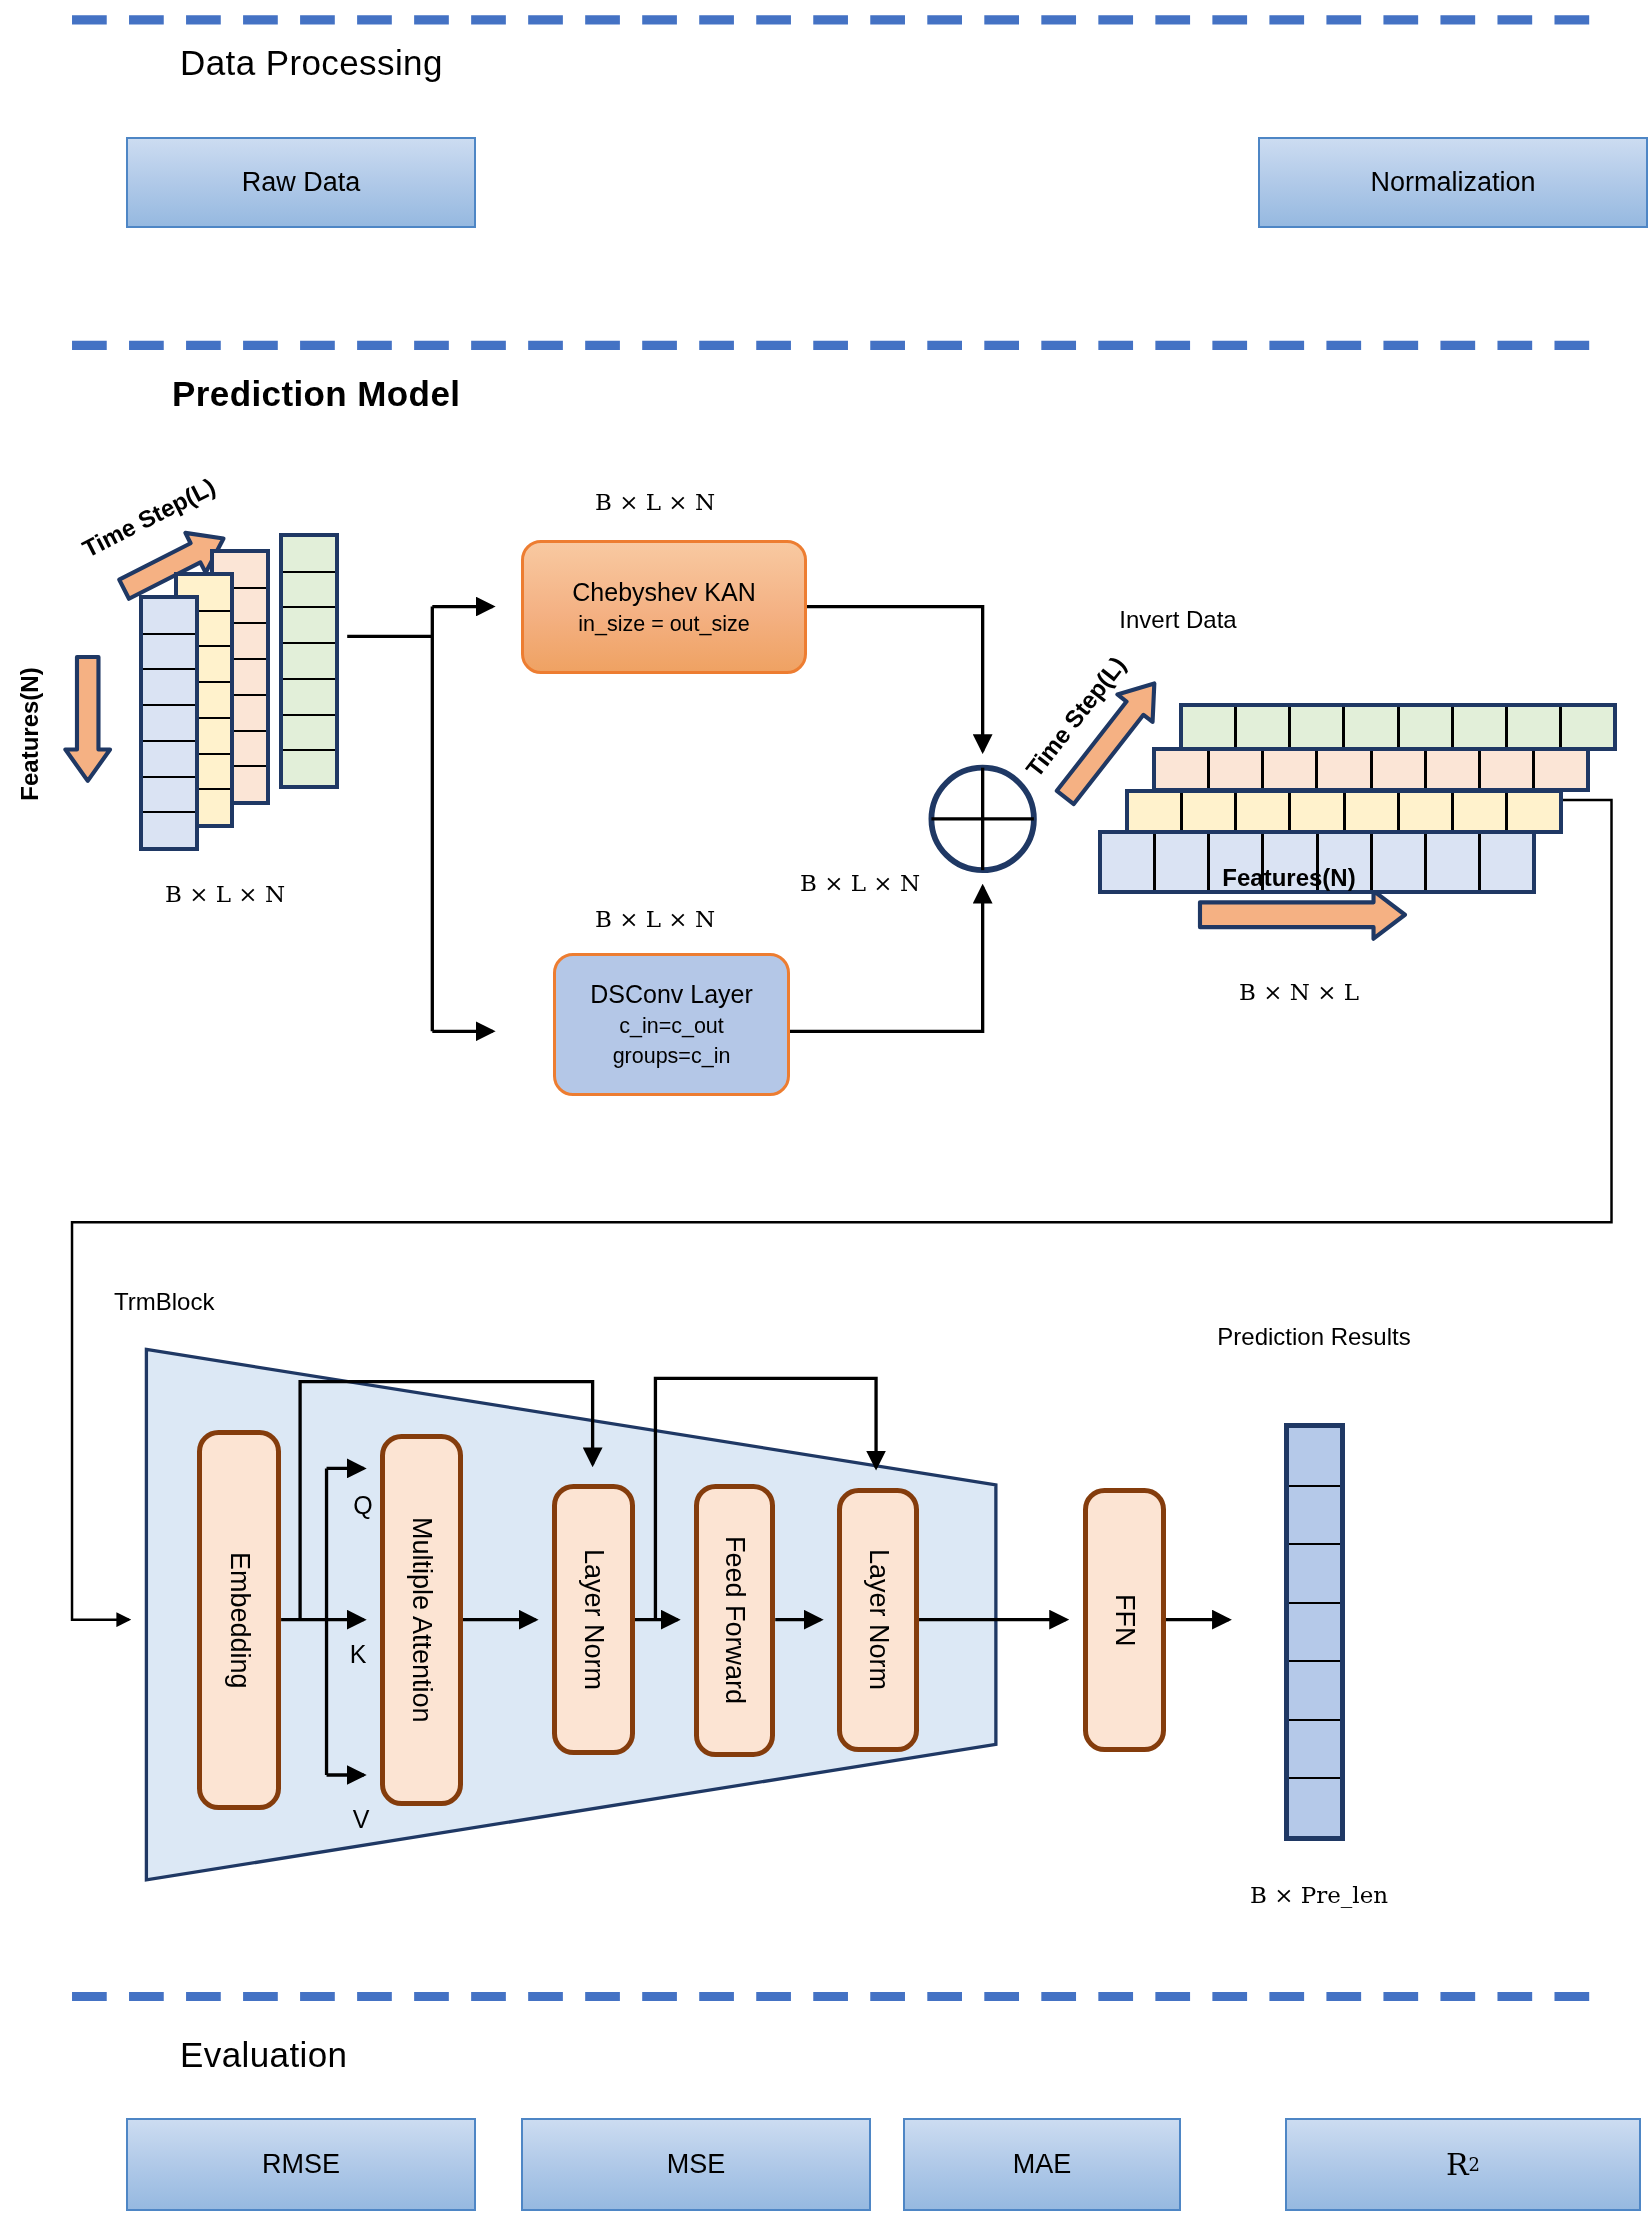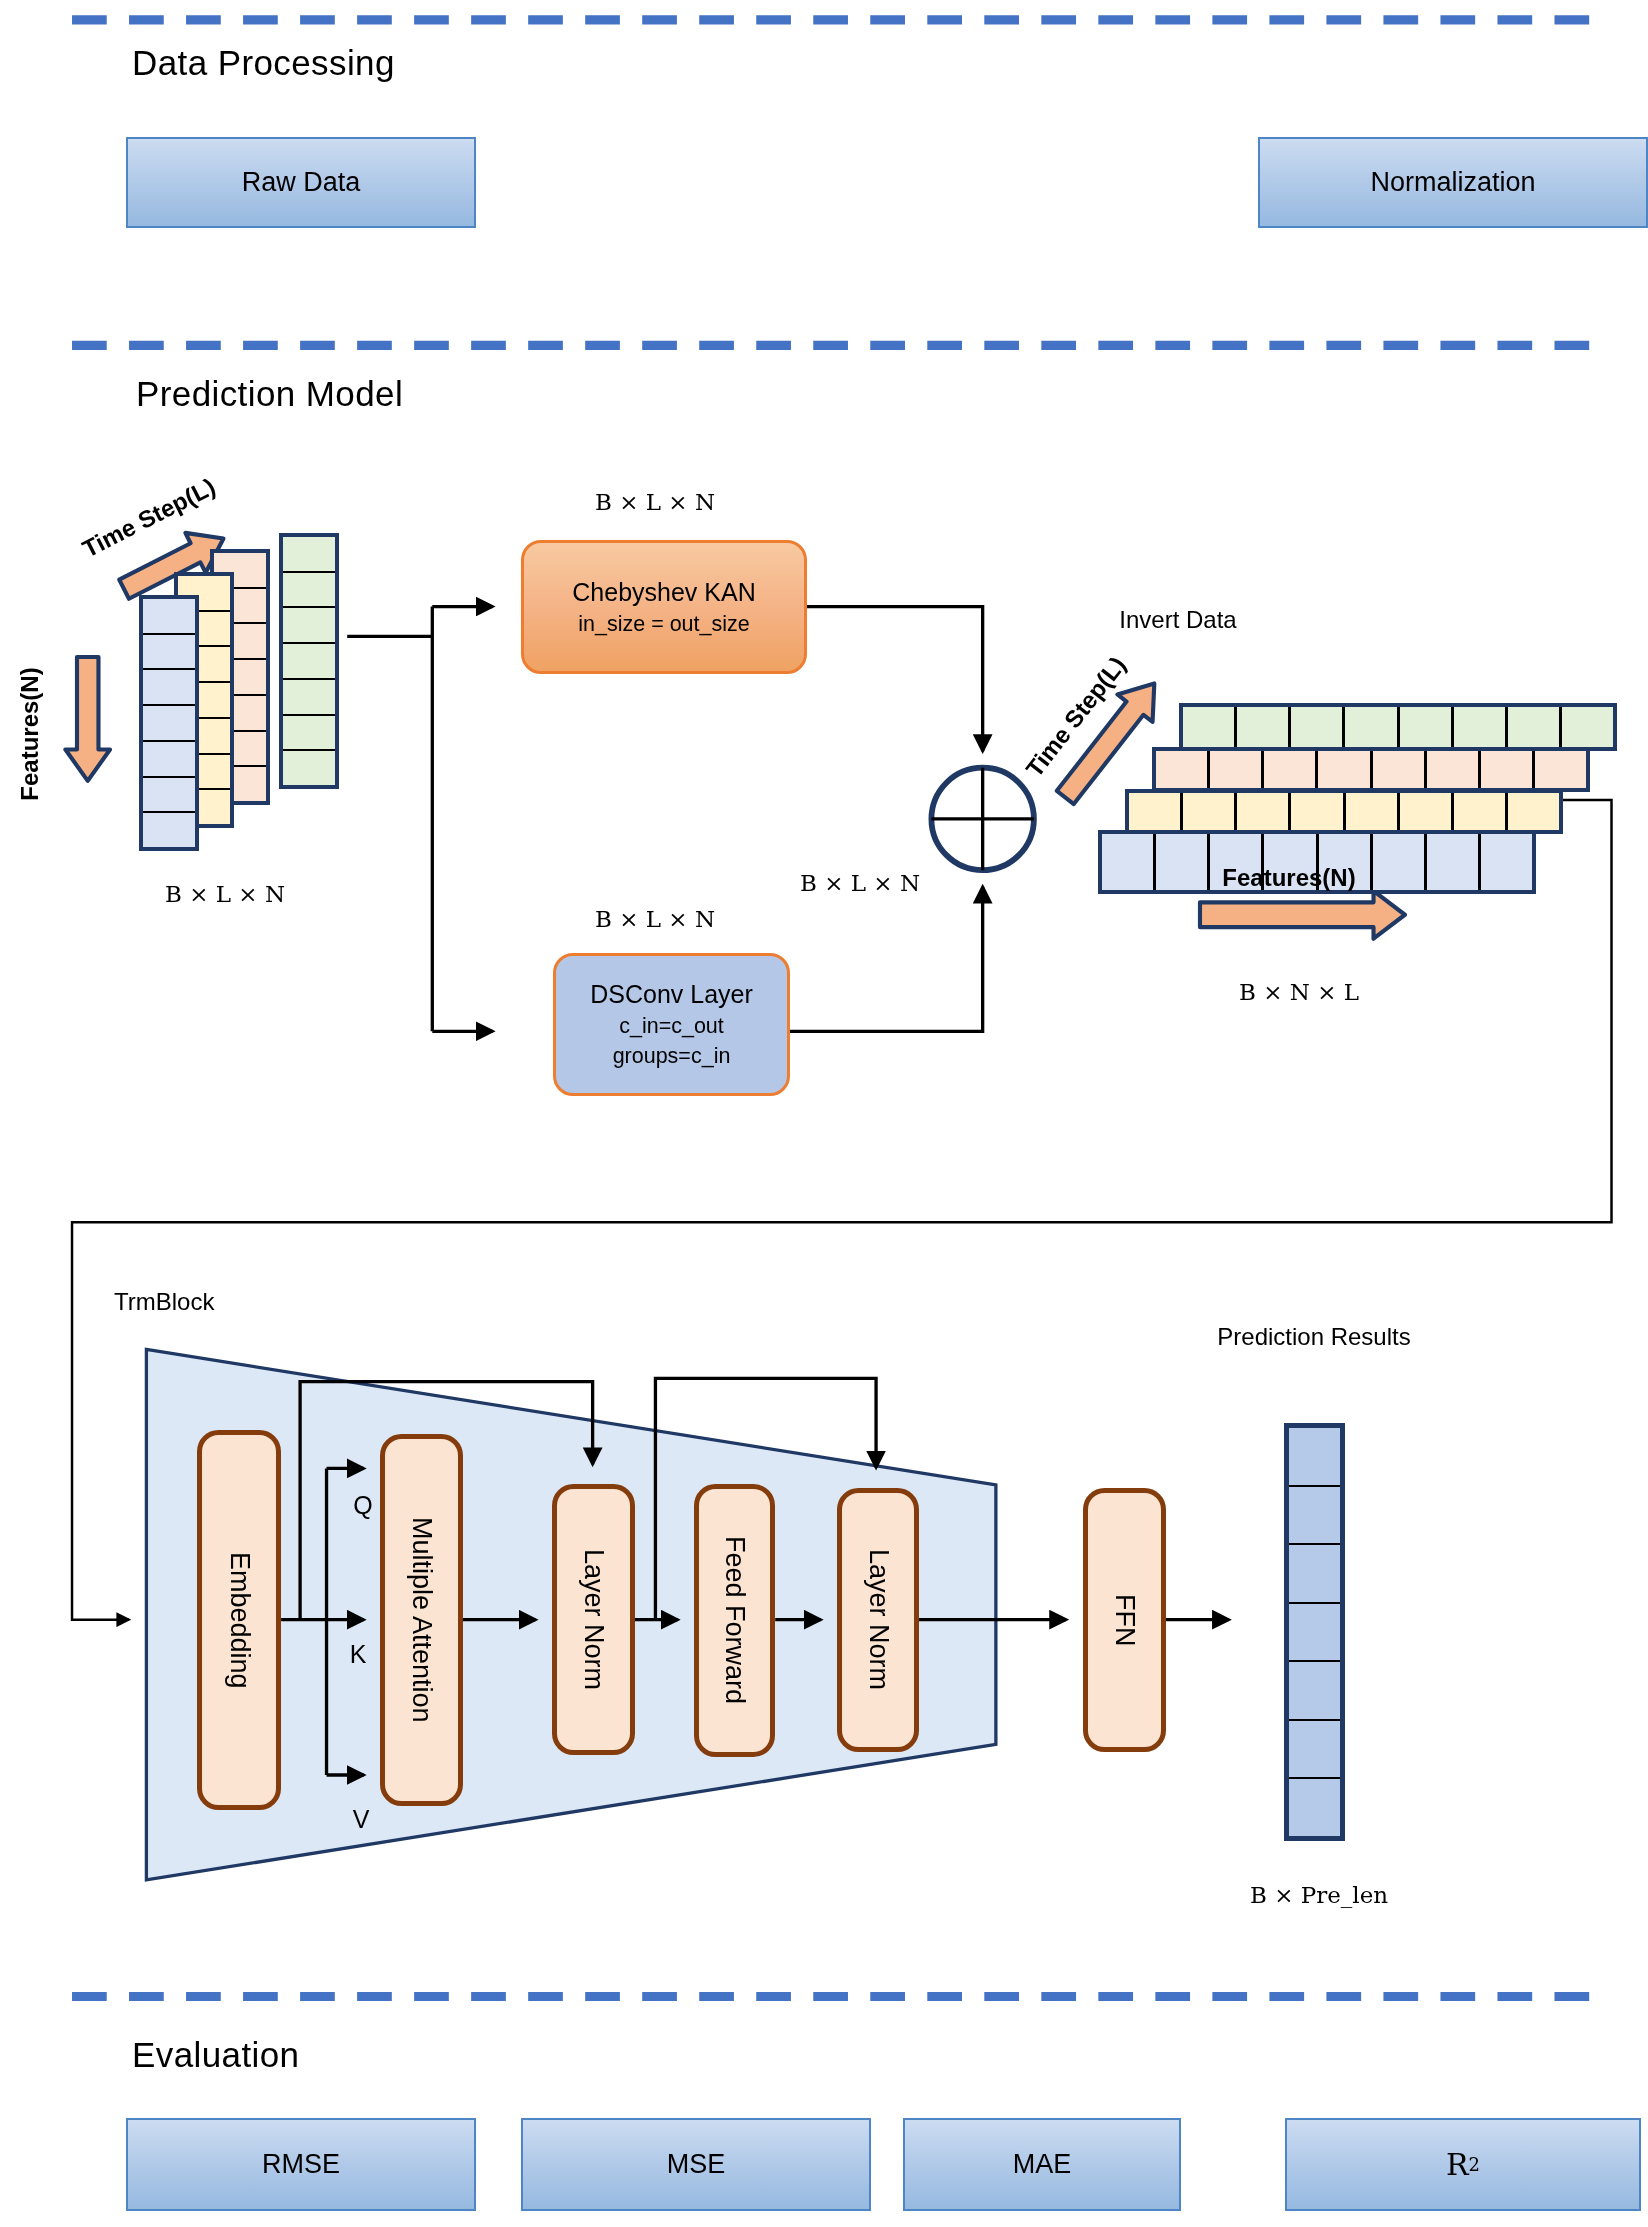--- a/index.html
+++ b/index.html
@@ -1,21 +1,21 @@
 <!DOCTYPE html>
 <html style="font-size:13.2px"><head>
 <meta charset="utf-8">
 <style>
   html,body{margin:0;padding:0;background:#ffffff;}
   #canvas{position:relative;width:1648px;height:2227px;background:#fff;overflow:hidden;
           font-family:"Liberation Sans",sans-serif;color:#000;}
   #wires{position:absolute;left:0;top:0;z-index:1;}
   .lbl{position:absolute;z-index:3;white-space:nowrap;}
   .ctr{transform:translate(-50%,-50%);}
-  .title{font-size:35px;letter-spacing:0.4px;}
+  .title{font-size:35px;letter-spacing:0.4px;margin-left:48px;}
   .dim{font-family:"DejaVu Serif",serif;font-size:23px;}
   .axis{font-size:24px;font-weight:600;}
   .small-note{font-size:24px;}
   .qkv{font-size:25px;}
   
   .procbox{position:absolute;z-index:2;box-sizing:border-box;
     background:linear-gradient(180deg,#ccdcf1 0%,#b3cbe9 45%,#96b9e0 100%);
     border:2.5px solid #4e86c5;display:flex;align-items:center;justify-content:center;
     font-size:27px;}
   .procbox sup{font-size:18px;font-family:"DejaVu Serif",serif;}
@@ -114,21 +114,21 @@
 
   <div class="lbl title" style="left:132px;top:43px;">Data Processing</div>
 
   <div class="procbox" style="left:126px;top:137px;width:350px;height:91px;">
     <span>Raw Data</span>
   </div>
   <div class="procbox" style="left:1258px;top:137px;width:390px;height:91px;">
     <span>Normalization</span>
   </div>
 
-  <div class="lbl title" style="left:136px;top:374px;">Prediction Model</div>
+  <div class="lbl title" style="left:124px;top:374px;font-weight:bold;">Prediction Model</div>
 
   <div class="vcol fill-green" style="left:279px;top:533px;width:60px;height:256px;">
       <div class="cell"></div>
       <div class="cell"></div>
       <div class="cell"></div>
       <div class="cell"></div>
       <div class="cell"></div>
       <div class="cell"></div>
       <div class="cell"></div>
     </div>

